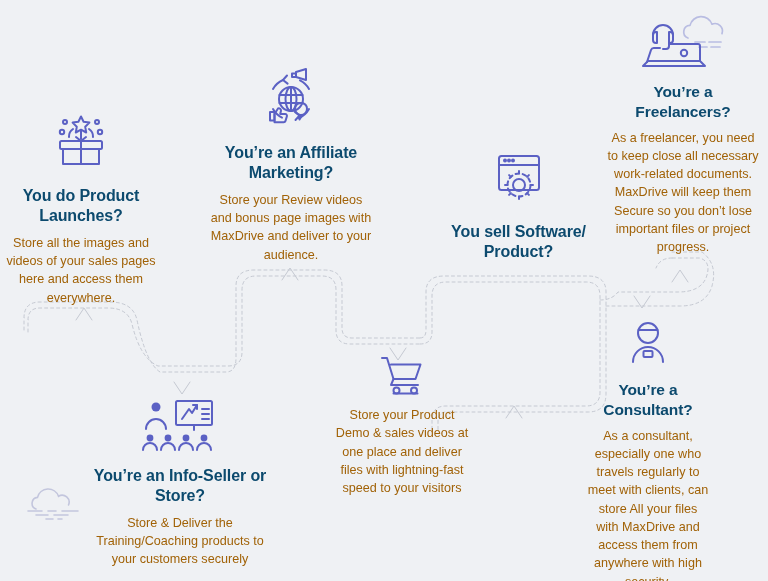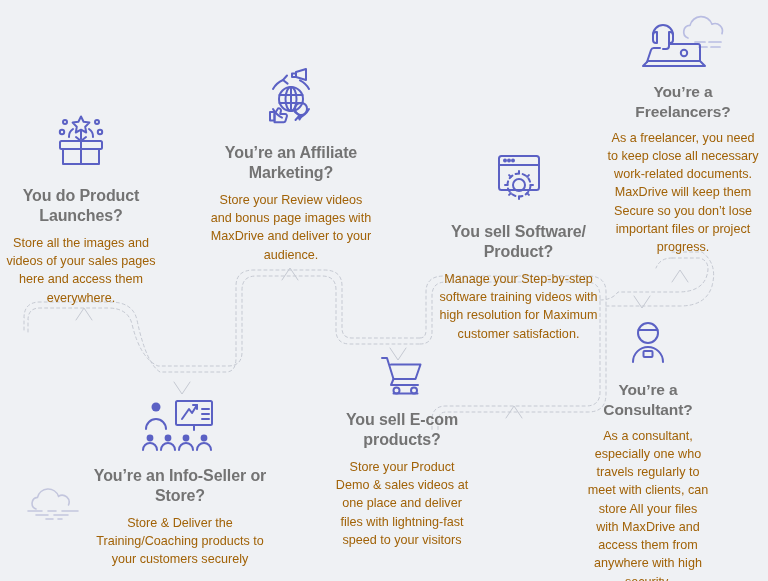--- a/index.html
+++ b/index.html
@@ -34,21 +34,21 @@
     box-sizing: border-box;
   }
   .card-icon {
     display: block;
     margin: 0 auto 8px auto;
     line-height: 0;
   }
   .card-title {
     font-size: 15.5px;
     font-weight: bold;
-    color: #737373;
+    color: #0c4a6e;
     line-height: 1.28;
     letter-spacing: -0.1px;
     margin: 12px 0 7px 0;
   }
   .card-body {
     font-size: 12.6px;
     color: #a16207;
     line-height: 1.45;
     margin: 0;
   }
@@ -166,21 +166,20 @@
         <path d="M11 15 h40"></path>
         <circle cx="17" cy="10.6" r="1"></circle>
         <circle cx="21" cy="10.6" r="1"></circle>
         <circle cx="25" cy="10.6" r="1"></circle>
         <circle cx="31" cy="35" r="6"></circle>
         <circle cx="31" cy="35" r="11.5" stroke-dasharray="3.6 3.6"></circle>
         <path d="M31 23.5 v-2.5 M31 46.5 v2.5 M19.5 35 h-2.5 M42.5 35 h2.5 M22.9 26.9 l-1.8 -1.8 M39.1 43.1 l1.8 1.8 M22.9 43.1 l-1.8 1.8 M39.1 26.9 l1.8 -1.8"></path>
       </svg>
     </span>
     <p class="card-title">You sell Software/ Product?</p>
-    <p class="card-body">Manage your Step-by-step software training videos with high resolution for Maximum customer satisfaction.</p>
   </div>
 
   <div class="card" id="card-freelancer">
     <span class="card-icon">
       <svg width="100" height="56" viewBox="0 0 100 56" fill="none" stroke-linecap="round" stroke-linejoin="round">
         <g stroke="#b9bde2" stroke-width="1.7">
           <path d="M55 24 a6.5 6.5 0 0 1 2 -12.6 a11.5 11.5 0 0 1 22 -1.2 a7.5 7.5 0 0 1 10 9.4"></path>
           <path d="M62 28 h10 M76 28 h12"></path>
           <path d="M66 33 h8 M78 33 h9"></path>
         </g>
@@ -203,21 +202,20 @@
   <div class="card" id="card-ecom">
     <span class="card-icon">
       <svg width="52" height="46" viewBox="0 0 52 46" fill="none" stroke="#5b61c4" stroke-width="2" stroke-linecap="round" stroke-linejoin="round">
         <path d="M6 6 h5 l6.5 21 h22 l5 -14.5 H15"></path>
         <path d="M17.5 27 l-2.5 6 h27"></path>
         <circle cx="20.5" cy="38.5" r="3"></circle>
         <circle cx="38" cy="38.5" r="3"></circle>
         <path d="M17.5 41.5 h24"></path>
       </svg>
     </span>
-    <p class="card-title">You sell E-com products?</p>
     <p class="card-body">Store your Product Demo &amp; sales videos at one place and deliver files with lightning-fast speed to your visitors</p>
   </div>
 
   <div class="card" id="card-consultant">
     <span class="card-icon">
       <svg width="52" height="50" viewBox="0 0 52 50" fill="none" stroke="#5b61c4" stroke-width="2" stroke-linecap="round" stroke-linejoin="round">
         <circle cx="26" cy="15" r="10"></circle>
         <path d="M16.5 12 h19"></path>
         <path d="M11 44 a15 15 0 0 1 30 0"></path>
         <rect x="21.5" y="33" width="9" height="6" rx="1"></rect>

